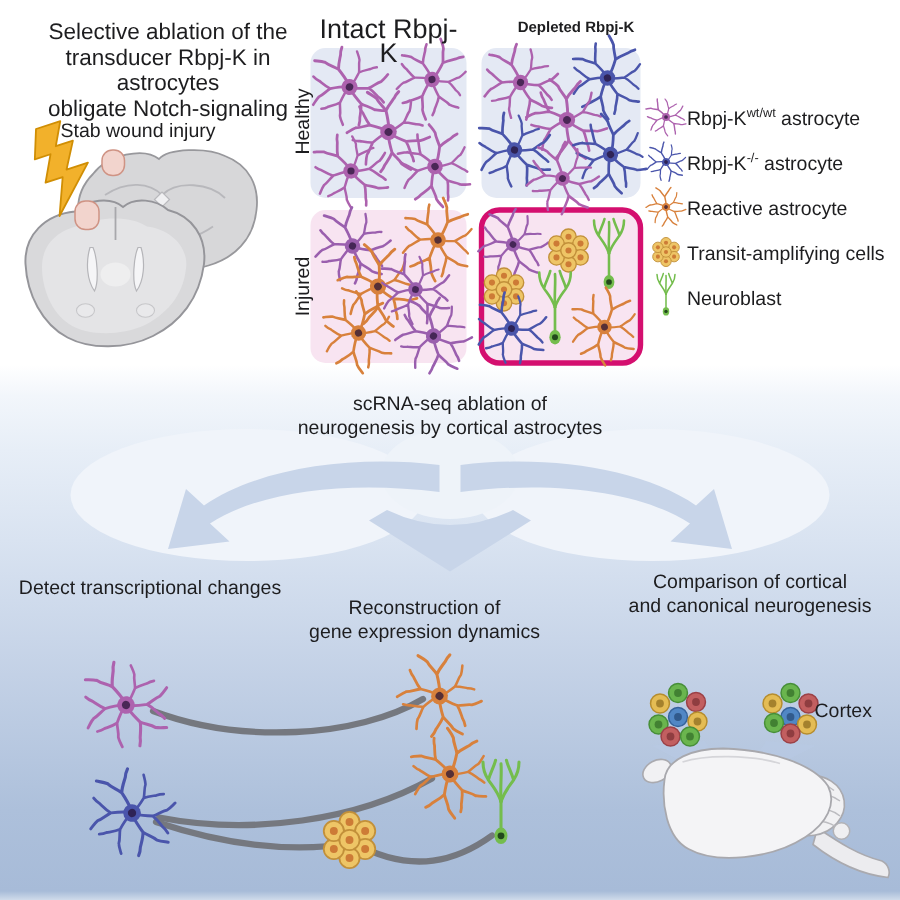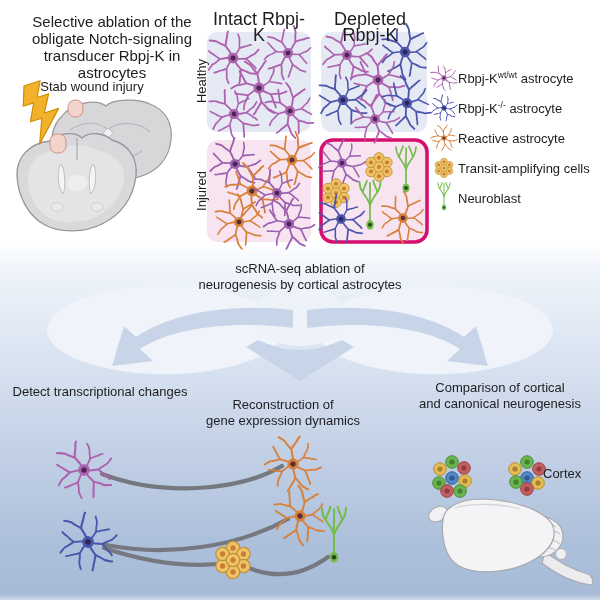--- a/index.html
+++ b/index.html
@@ -7,21 +7,21 @@
     position:relative;width:600px;height:600px;overflow:hidden;
     background:linear-gradient(180deg,#ffffff 0%,#ffffff 40.5%,#f2f6fb 44%,#e7eef7 50%,#d9e3f1 60%,#c3d1e6 75%,#adc0db 90%,#a7bbd8 99%,#cfdbea 100%);
     font-family:"Liberation Sans",sans-serif;color:#1d1d1f;
   }
   svg.art{position:absolute;left:0;top:0;}
   .txt{position:absolute;text-align:center;font-size:13px;line-height:16px;}
   .txt span{display:block;}
   .title{left:19px;top:13px;width:186px;font-size:15px;line-height:17px;text-align:center;}
   .stab{left:12px;top:79px;width:160px;}
   .colhead1{left:207px;top:11px;width:104px;font-size:18px;}
-  .colhead2{left:312px;top:11px;width:116px;font-size:18px;}
+  .colhead2{left:326px;top:11px;width:116px;font-size:10px;font-weight:bold;}
   .rot{transform:rotate(-90deg);}
   .rowhealthy{left:167px;top:73px;width:70px;}
   .rowinjured{left:167px;top:183px;width:70px;}
   .lg-row{position:absolute;left:458px;width:145px;text-align:left;font-size:13px;line-height:15px;}
   .lg-row sup{font-size:8.5px;line-height:0;}
   .lg1{top:71px;} .lg2{top:101px;} .lg3{top:131px;} .lg4{top:161px;} .lg5{top:191px;}
   .scrna{left:150px;top:261px;width:300px;}
   .out1{left:5px;top:384px;width:190px;}
   .out2{left:193px;top:397px;width:180px;}
   .out3{left:398px;top:380px;width:204px;}
@@ -216,22 +216,22 @@
       <circle cx="516" cy="482" r="6.3" fill="#6ab54e" stroke="#478f38"></circle>
           <circle cx="516" cy="482" r="2.6" fill="#35702a" opacity="0.75"></circle>
       <circle cx="527" cy="489" r="6.3" fill="#c25f60" stroke="#9c4146"></circle>
           <circle cx="527" cy="489" r="2.6" fill="#7e3136" opacity="0.75"></circle>
     </g>
   </g>
 </svg>
 
 <div class="txt title">
   <span>Selective ablation of the</span>
+  <span>transducer Rbpj-K in astrocytes</span>
   <span>obligate Notch-signaling</span>
-  <span>transducer Rbpj-K in astrocytes</span>
 </div>
 <div class="txt stab">
   <span>Stab wound injury</span>
 </div>
 <div class="txt colhead1">
   <span>Intact Rbpj-K</span>
 </div>
 <div class="txt colhead2">
   <span>Depleted Rbpj-K</span>
 </div>

